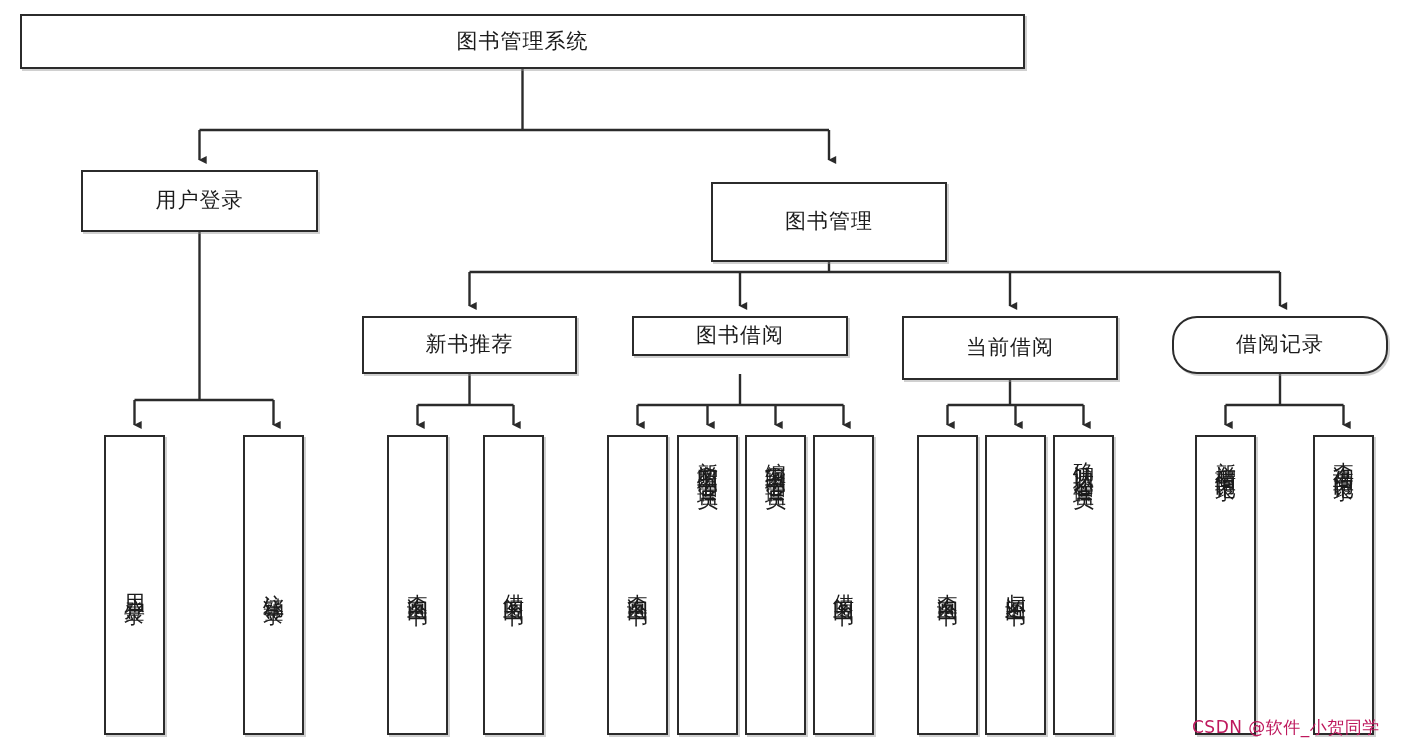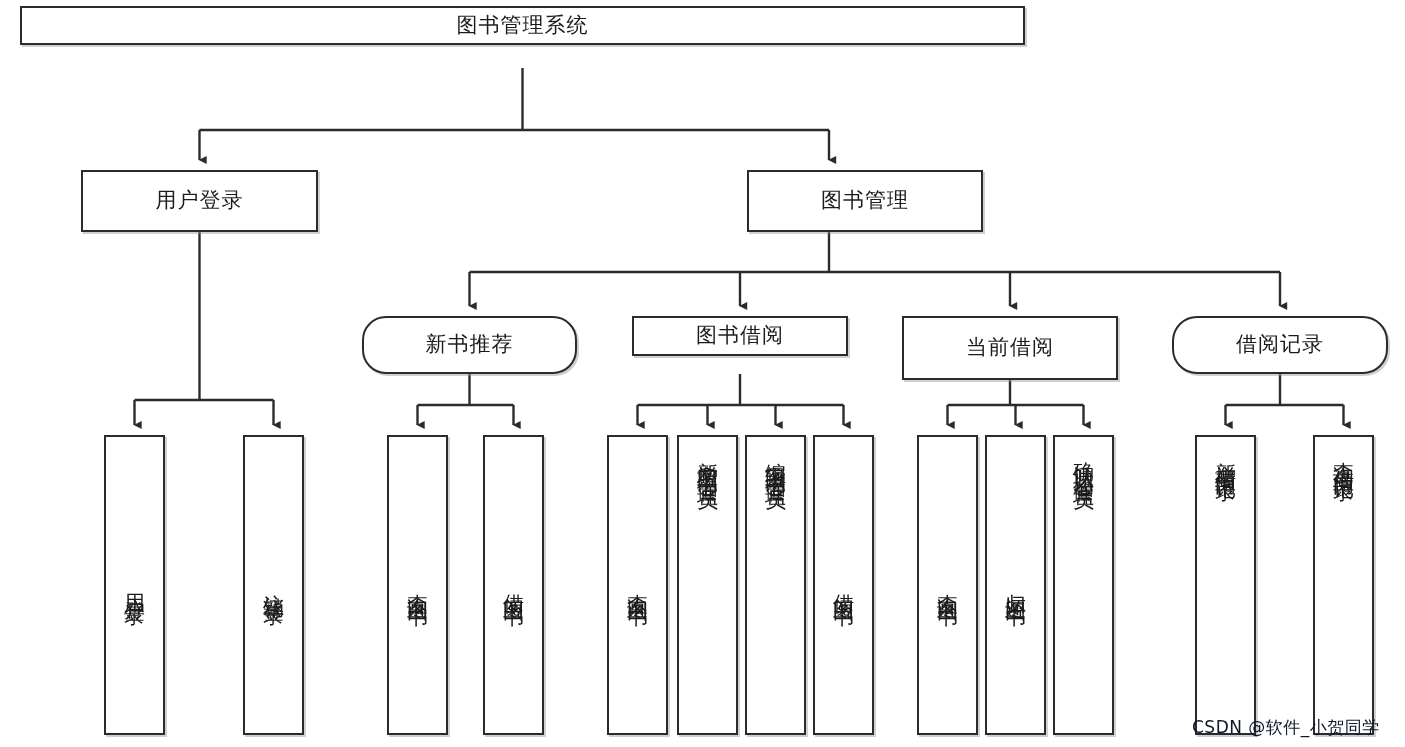--- a/index.html
+++ b/index.html
@@ -117,30 +117,30 @@
         <line x1="1015.5" y1="405" x2="1015.5" y2="425" marker-end="url(#arrow)"></line>
         <line x1="1083.5" y1="405" x2="1083.5" y2="425" marker-end="url(#arrow)"></line>
         <line x1="1280" y1="374" x2="1280" y2="405"></line>
         <line x1="1225.5" y1="405" x2="1343.5" y2="405"></line>
         <line x1="1225.5" y1="405" x2="1225.5" y2="425" marker-end="url(#arrow)"></line>
         <line x1="1343.5" y1="405" x2="1343.5" y2="425" marker-end="url(#arrow)"></line>
       </g>
   </svg>
 
   <div id="nodes-layer">
-      <div class="node-box" style="left: 20px; top: 6px; width: 1005px; height: 39px;">
+      <div class="node-box" style="left: 20px; top: 14px; width: 1005px; height: 55px;">
         <span class="node-label-h">图书管理系统</span>
       </div>
       <div class="node-box" style="left: 81px; top: 170px; width: 237px; height: 62px;">
         <span class="node-label-h">用户登录</span>
       </div>
-      <div class="node-box" style="left: 711px; top: 170px; width: 236px; height: 62px; margin-left: 36px;">
+      <div class="node-box" style="left: 711px; top: 182px; width: 236px; height: 80px;">
         <span class="node-label-h">图书管理</span>
       </div>
-      <div class="node-box" style="left: 362px; top: 316px; width: 215px; height: 58px; border-radius: 24px;">
+      <div class="node-box" style="left: 362px; top: 316px; width: 215px; height: 58px;">
         <span class="node-label-h">新书推荐</span>
       </div>
       <div class="node-box" style="left: 632px; top: 316px; width: 216px; height: 40px;">
         <span class="node-label-h">图书借阅</span>
       </div>
       <div class="node-box" style="left: 902px; top: 316px; width: 216px; height: 64px;">
         <span class="node-label-h">当前借阅</span>
       </div>
       <div class="node-box" style="left: 1172px; top: 316px; width: 216px; height: 58px; border-radius: 25px;">
         <span class="node-label-h">借阅记录</span>
@@ -179,15 +179,15 @@
         <span class="node-label-v">确认归还（管理员）</span>
       </div>
       <div class="node-box leaf-box" style="left: 1195px; top: 435px; width: 61px; height: 300px;">
         <span class="node-label-v">新增借阅记录</span>
       </div>
       <div class="node-box leaf-box" style="left: 1313px; top: 435px; width: 61px; height: 300px;">
         <span class="node-label-v">查询借阅记录</span>
       </div>
     </div>
 
-  <div class="watermark" style="left: 1192px; top: 716px; color: #0f172a;">CSDN @软件_小贺同学</div>
+  <div class="watermark" style="left: 1192px; top: 716px; color: #be185d;">CSDN @软件_小贺同学</div>
 
 </div>
 
 </body></html>

